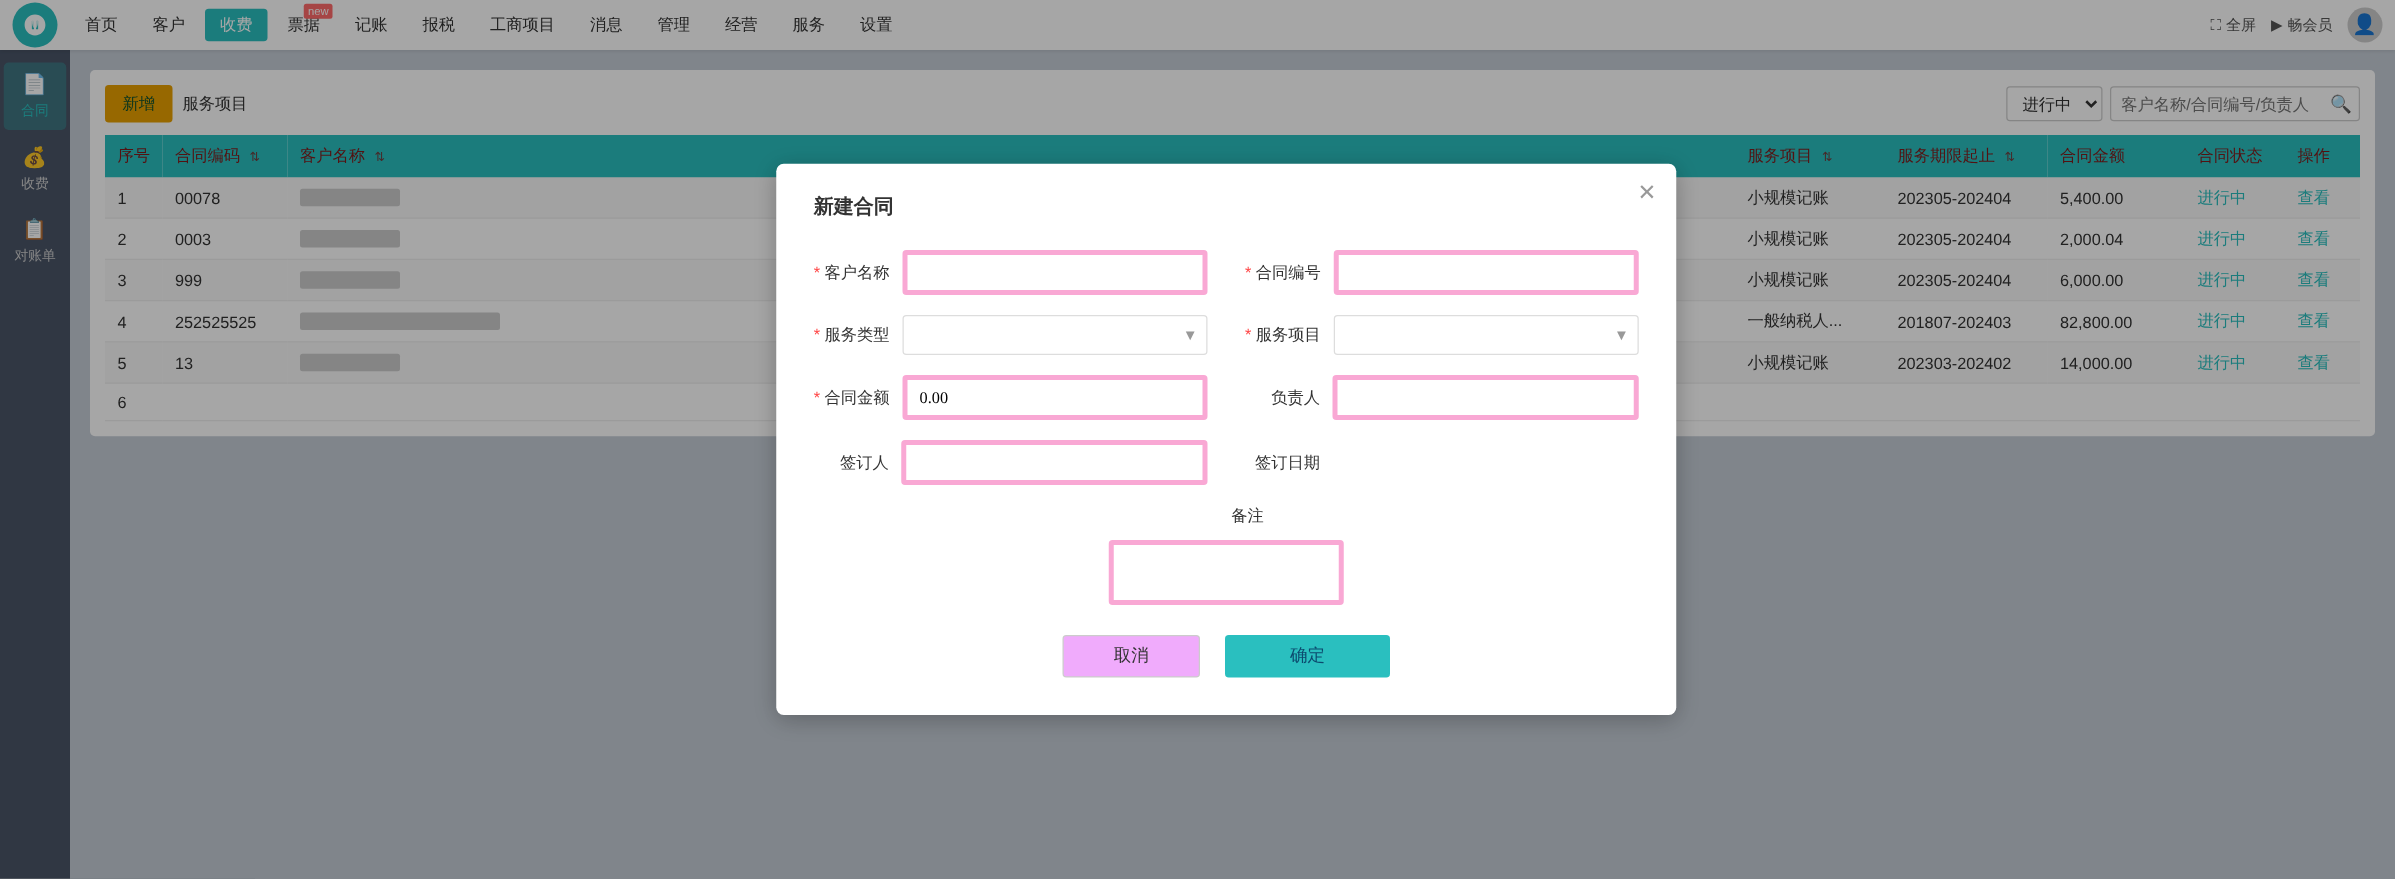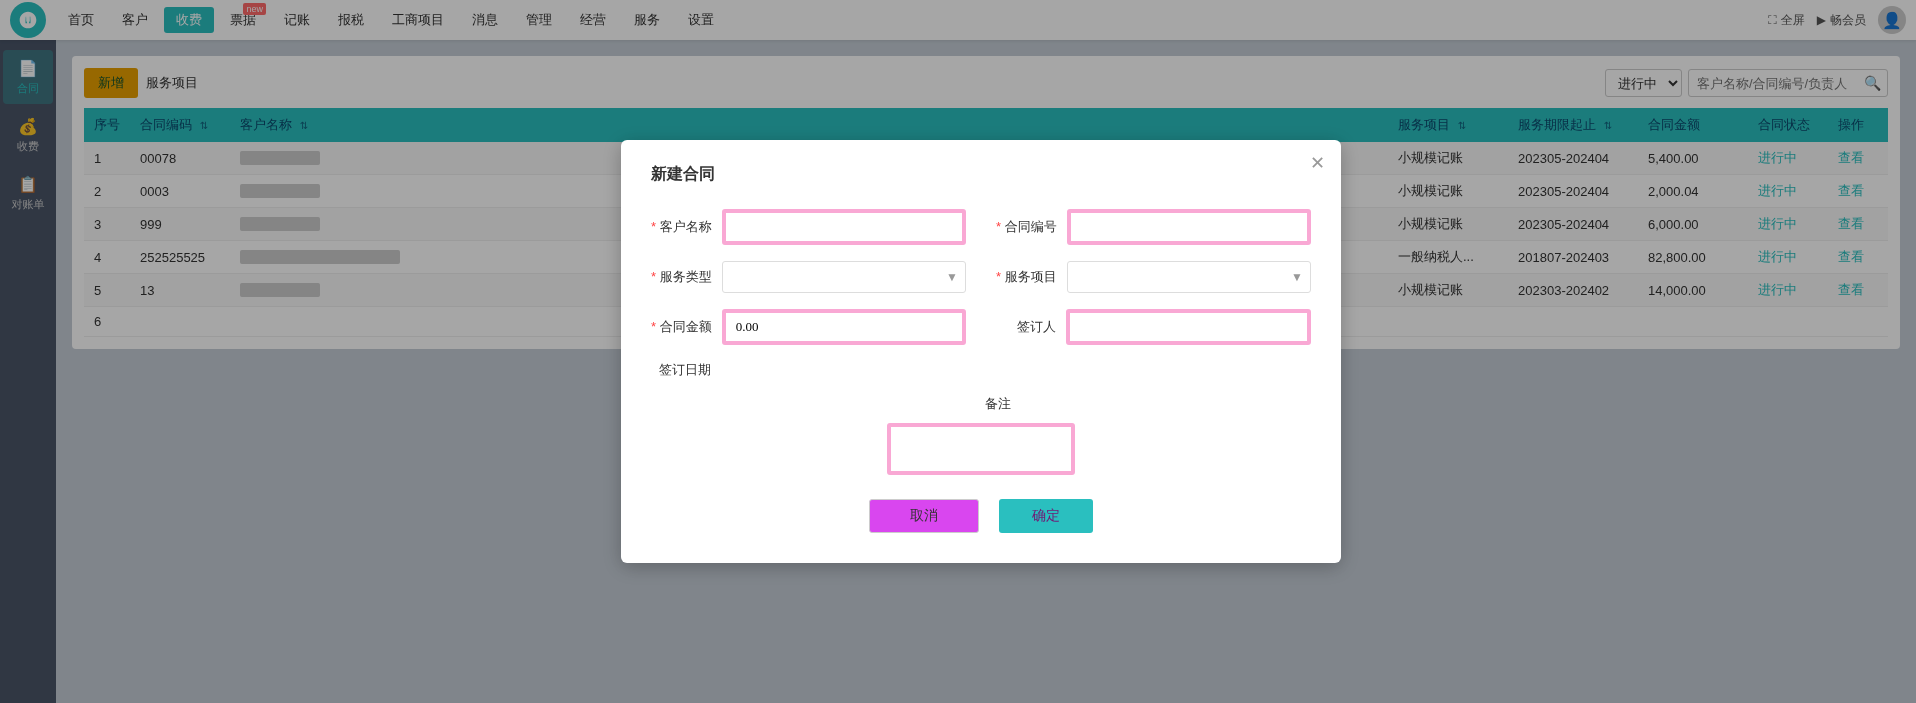--- a/index.html
+++ b/index.html
@@ -189,21 +189,21 @@
       font-size: 14px;
     }
 
     
     .data-table {
       width: 100%;
       border-collapse: collapse;
     }
     .data-table thead tr {
       background: #2abfbf;
-      color: #0c4a6e;
+      color: #7f1d1d;
     }
     .data-table thead th {
       padding: 8px 10px;
       text-align: left;
       font-weight: normal;
       font-size: 13px;
       white-space: nowrap;
     }
     .data-table tbody tr:nth-child(odd) { background: #f9f9f9; }
     .data-table tbody tr:nth-child(even) { background: #fff; }
@@ -356,34 +356,34 @@
       font-size: 14px;
       cursor: pointer;
     }
     .modal-actions {
       display: flex;
       justify-content: center;
       gap: 20px;
       margin-top: 24px;
     }
     .btn-cancel {
-      background: #d946ef;
+      background: #f0abfc;
       color: #333;
       border: 1px solid #ccc;
       padding: 0 40px;
       border-radius: 3px;
       cursor: pointer;
       font-size: 14px;
       font-family: inherit;
     }
     .btn-confirm {
       background: #2abfbf;
-      color: #701a75;
+      color: #0c4a6e;
       border: none;
-      padding: 8px 33px;
+      padding: 8px 52px;
       border-radius: 3px;
       cursor: pointer;
       font-size: 14px;
       font-family: inherit;
     }
 
     .col-seq { width: 40px; }
     .col-code { width: 100px; }
     .col-name { width: auto; }
     .col-service { width: 120px; }
@@ -591,20 +591,24 @@
             <div class="form-select-wrapper">
               <select class="form-select"></select>
               <span class="select-arrow">▼</span>
             </div>
           </div>
 
           <div class="form-field">
             <label class="form-label required">合同金额</label>
             <input class="form-input" type="text" value="0.00" style="">
           </div>
+          <div class="form-field">
+            <label class="form-label">负责人</label>
+            <input class="form-input" type="text" style="">
+          </div>
 
           <div class="form-field">
             <label class="form-label">签订人</label>
             <input class="form-input" type="text" style="">
           </div>
           <div class="form-field">
             <label class="form-label">签订日期</label>
           </div>
 
           <div class="form-field" style="grid-column: 1 / -1; flex-direction: column;">

